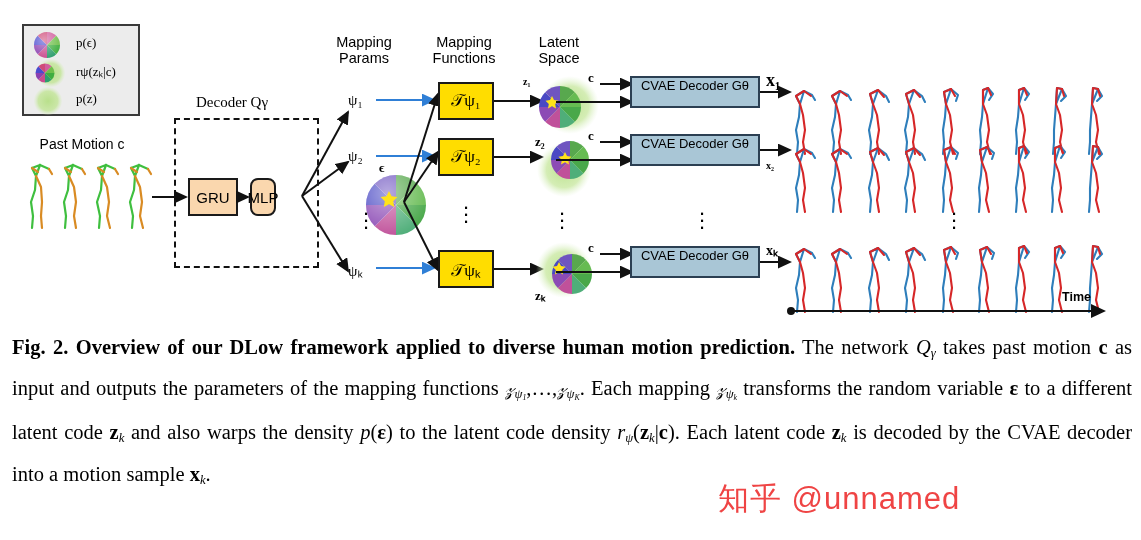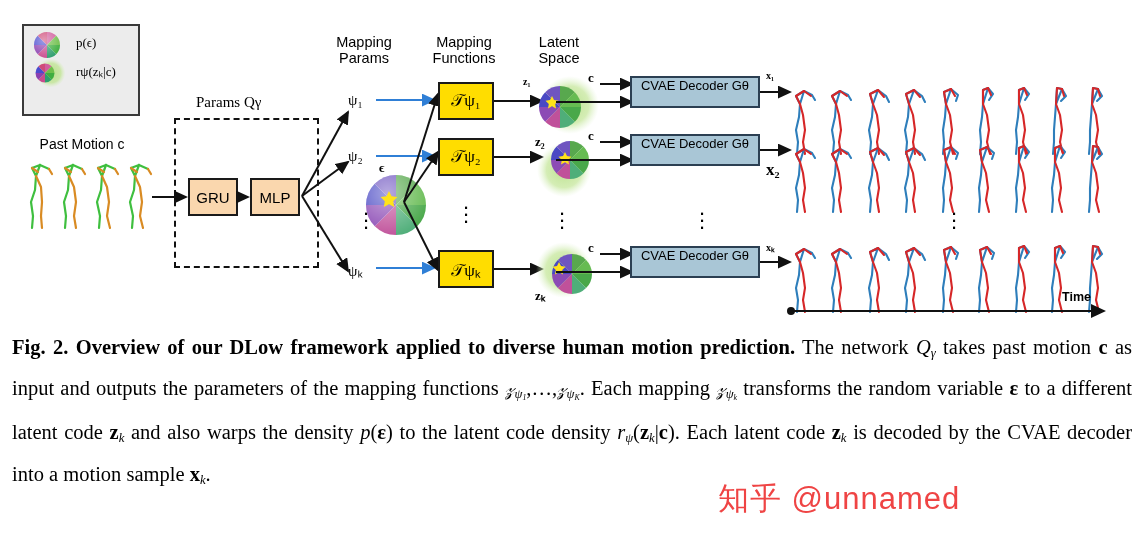--- a/index.html
+++ b/index.html
@@ -95,20 +95,33 @@
           <path d="M0,0 L-6.7,6.7 A9.5,9.5 0 0,1 -9.5,0 Z" fill="#8b3fb0"></path>
           <path d="M0,0 L-9.5,0 A9.5,9.5 0 0,1 -6.7,-6.7 Z" fill="#4b4bcf"></path>
           <path d="M0,0 L-6.7,-6.7 A9.5,9.5 0 0,1 0,-9.5 Z" fill="#cf4b7a"></path>
           <path d="M0,0 L0,-9.5 A9.5,9.5 0 0,1 6.7,-6.7 Z" fill="#d15f9e"></path>
           <path d="M0,0 L6.7,-6.7 A9.5,9.5 0 0,1 9.5,0 Z" fill="#6fbf4b"></path>
         </g>
       </svg>
       <div class="legend-label">rψ(zₖ|c)</div>
     </div>
 
+    <div class="legend-row" style="top:58px;">
+      <svg class="abs" style="left:8px;top:2px;" width="40" height="30">
+        <defs>
+          <radialGradient id="gb2" cx="50%" cy="50%" r="50%">
+            <stop offset="0%" stop-color="#b6df86" stop-opacity=".95"></stop>
+            <stop offset="70%" stop-color="#c2e596" stop-opacity=".8"></stop>
+            <stop offset="100%" stop-color="#d8eec0" stop-opacity=".15"></stop>
+          </radialGradient>
+        </defs>
+        <circle cx="16" cy="15" r="14" fill="url(#gb2)"></circle>
+      </svg>
+      <div class="legend-label">p(z)</div>
+    </div>
   </div>
 
   <div class="abs" style="left:18px;top:128px;width:128px;text-align:center;font-size:14px;">Past Motion c</div>
 
   <svg class="abs" style="left:14px;top:148px;" width="140" height="78">
     <g stroke-linecap="round" fill="none">
       <g transform="translate(8,0)">
         <g stroke="#3fbf3f" stroke-width="2.2">
           <path d="M10,12 L18,9 M10,12 L14,20 M18,9 L14,20 M14,20 L13,34 M13,34 L9,46 L11,60 L10,72"></path>
           <path d="M18,9 L27,13"></path>
@@ -144,26 +157,26 @@
           <path d="M18,9 L27,13"></path>
         </g>
         <g stroke="#d98b23" stroke-width="2.2">
           <path d="M14,20 L19,31 M19,31 L21,46 L19,60 L22,72 M27,13 L30,18"></path>
           <path d="M10,12 L16,16"></path>
         </g>
       </g>
     </g>
   </svg>
 
-  <div class="abs mlabel" style="left:196px;top:86px;font-size:15px;">Params Qγ</div>
+  <div class="abs mlabel" style="left:196px;top:86px;font-size:15px;">Decoder Qγ</div>
   <div class="abs" id="dashed-network" style="left:174px;top:110px;width:145px;height:150px;"></div>
   <div class="abs boxGRU" style="left:188px;top:170px;width:50px;height:38px;">
     <span>GRU</span>
   </div>
-  <div class="abs boxMLP" style="left:250px;top:170px;width:50px;height:38px;">
+  <div class="abs boxMLP" style="left:250px;top:170px;width:26px;height:38px;border-radius:8px;">
     <span>MLP</span>
   </div>
 
   <svg class="abs" style="left:150px;top:160px;" width="180" height="60">
     <defs>
       <marker id="ah" markerWidth="7" markerHeight="7" refX="6" refY="3.2" orient="auto">
         <path d="M0,0 L7,3.2 L0,6.4 z" fill="#111"></path>
       </marker>
       <marker id="ahb" markerWidth="7" markerHeight="7" refX="6" refY="3.2" orient="auto">
         <path d="M0,0 L7,3.2 L0,6.4 z" fill="#2f7fd6"></path>
@@ -339,23 +352,23 @@
   <div class="abs boxCVAE" style="left:630px;top:68px;width:130px;height:32px;">
     <span>CVAE Decoder Gθ</span>
   </div>
   <div class="abs boxCVAE" style="left:630px;top:126px;width:130px;height:32px;">
     <span>CVAE Decoder Gθ</span>
   </div>
   <div class="abs boxCVAE" style="left:630px;top:238px;width:130px;height:32px;">
     <span>CVAE Decoder Gθ</span>
   </div>
 
-  <div class="abs bold-c" style="left:766px;top:62px;font-size:10px;">x₁</div>
-  <div class="abs bold-c" style="left:766px;top:120px;font-size:17px;margin-top:32px;">x₂</div>
-  <div class="abs bold-c" style="left:766px;top:232px;font-size:10px;">xₖ</div>
+  <div class="abs bold-c" style="left:766px;top:62px;font-size:18px;">x₁</div>
+  <div class="abs bold-c" style="left:766px;top:120px;font-size:10px;margin-top:32px;">x₂</div>
+  <div class="abs bold-c" style="left:766px;top:232px;font-size:14px;">xₖ</div>
 
   <svg class="abs" style="left:760px;top:66px;" width="40" height="212">
     <line x1="0" y1="18" x2="30" y2="18" stroke="#111" stroke-width="2" marker-end="url(#ah)"></line>
     <line x1="0" y1="76" x2="30" y2="76" stroke="#111" stroke-width="2" marker-end="url(#ah)"></line>
     <line x1="0" y1="188" x2="30" y2="188" stroke="#111" stroke-width="2" marker-end="url(#ah)"></line>
   </svg>
 
   <svg class="abs" style="left:790px;top:48px;" width="345" height="240">
     <defs>
       <g id="sk-a">

